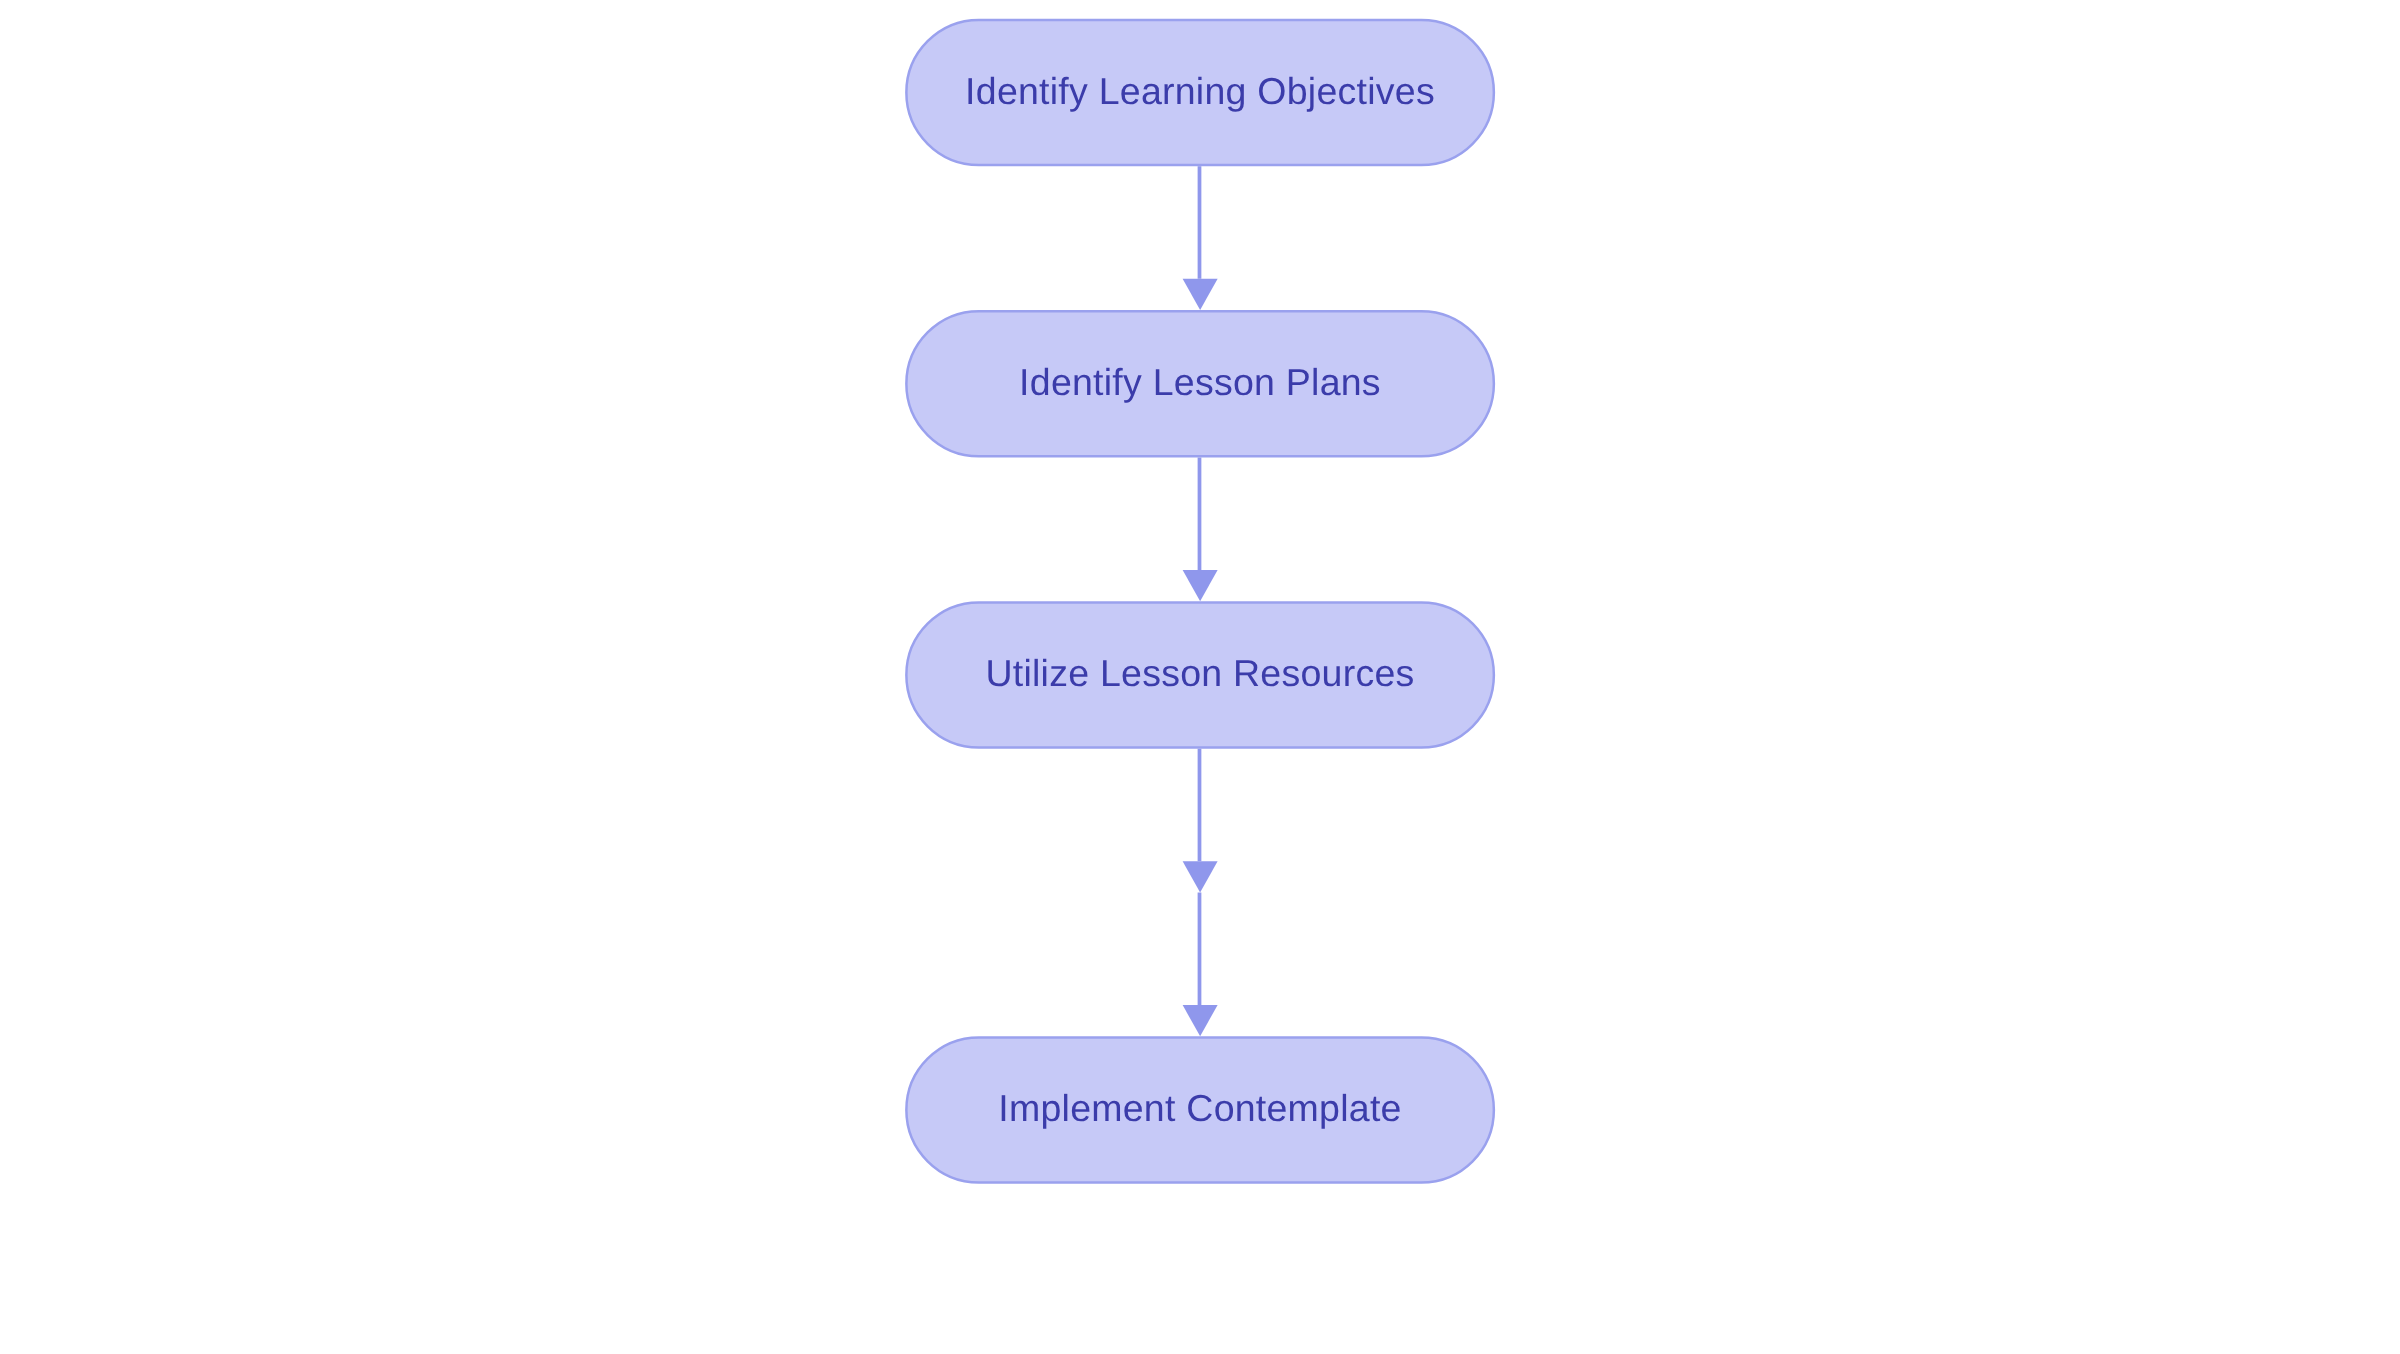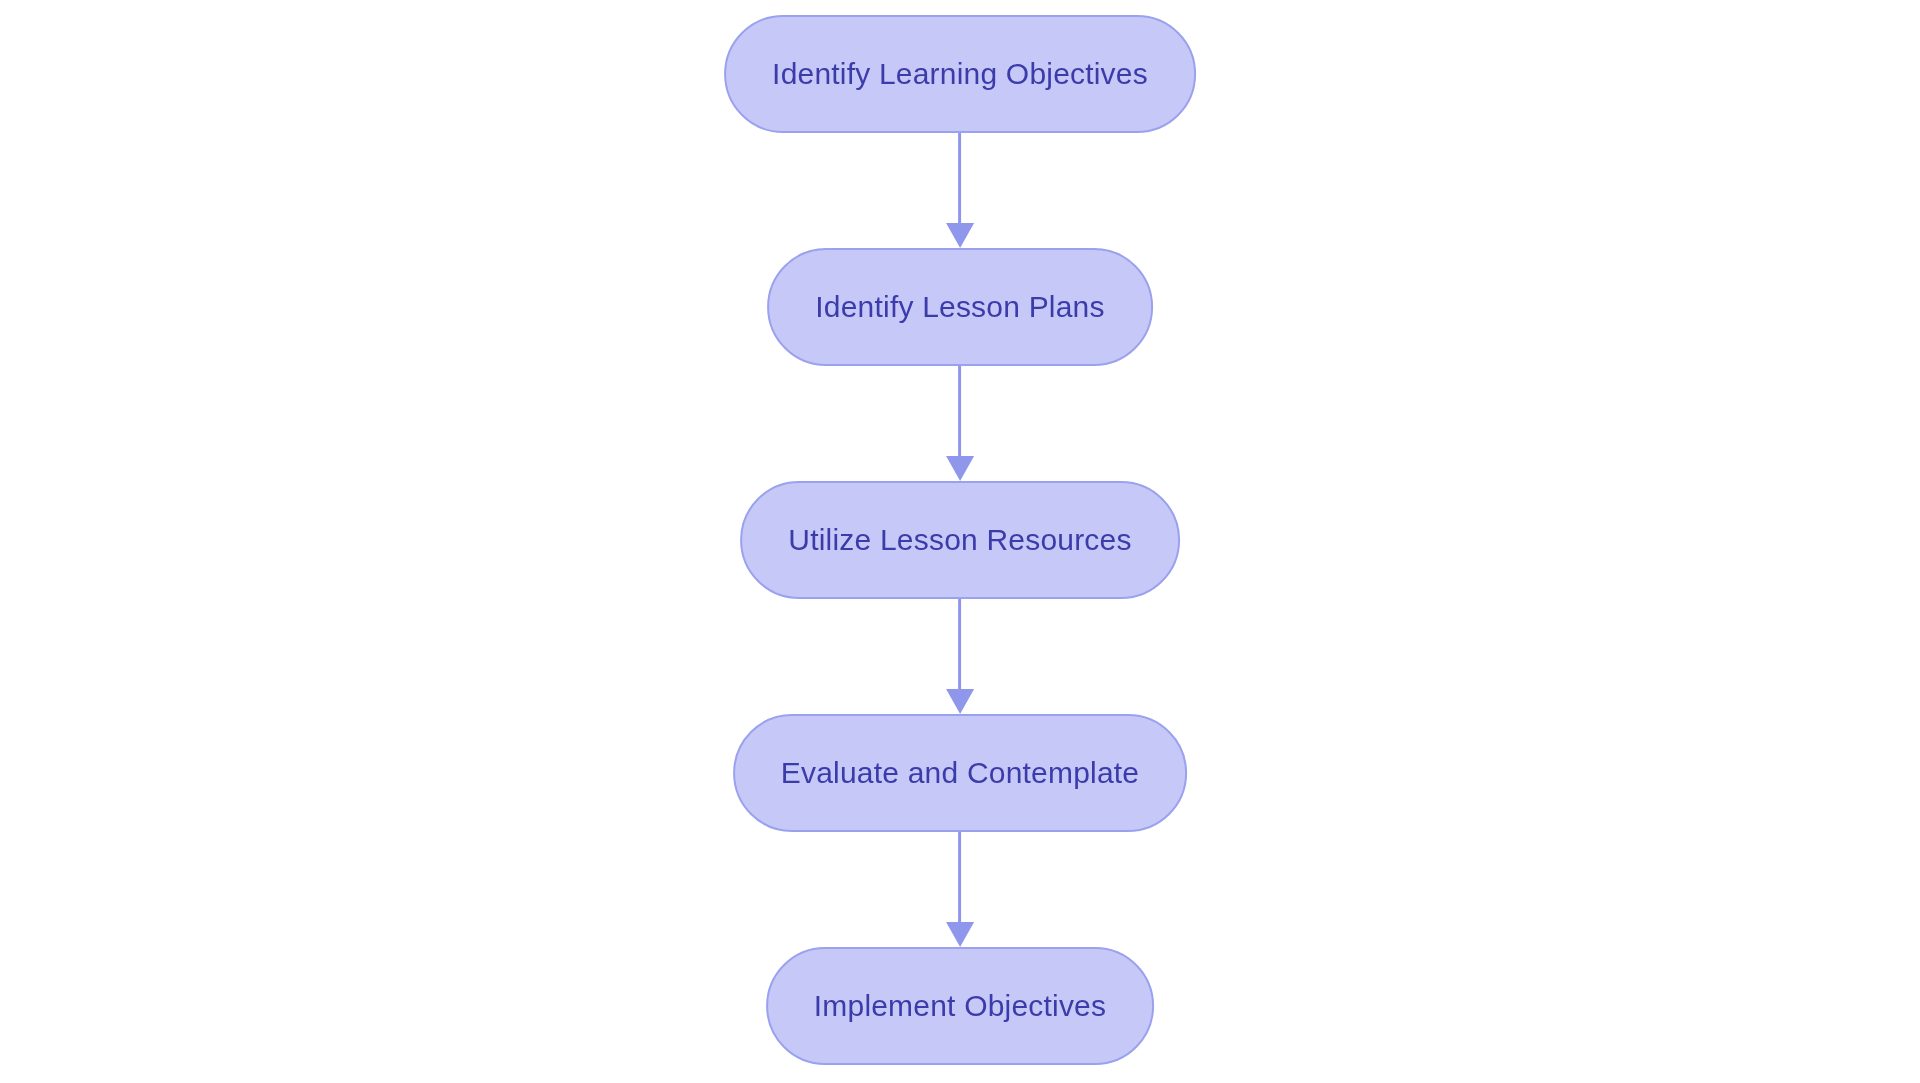--- a/index.html
+++ b/index.html
@@ -24,21 +24,20 @@
     height: 1083px;
     background: var(--canvas-bg);
   }
   .flow-column {
     position: absolute;
     top: 15px;
     left: 50%;
     transform: translateX(-50%);
     display: flex;
     flex-direction: column;
-    align-items: center;
   }
   .flow-node {
     height: 118px;
     box-sizing: border-box;
     padding: 0 46px;
     border-radius: 60px;
     background: var(--node-fill);
     border: 2px solid var(--node-border);
     color: var(--node-text);
     font-size: 30px;
@@ -93,27 +92,24 @@
 
     <div class="flow-node">
       <span>Utilize Lesson Resources</span>
     </div>
 
     <div class="arrow-connector">
       <div class="arrow-line"></div>
       <div class="arrow-head"></div>
     </div>
 
-    <div class="flow-node">
-      <span>Evaluate and Contemplate</span>
-    </div>
 
     <div class="arrow-connector">
       <div class="arrow-line"></div>
       <div class="arrow-head"></div>
     </div>
 
     <div class="flow-node">
-      <span>Implement Objectives</span>
+      <span>Implement Contemplate</span>
     </div>
 
   </div>
 </div>
 
 </body></html>

